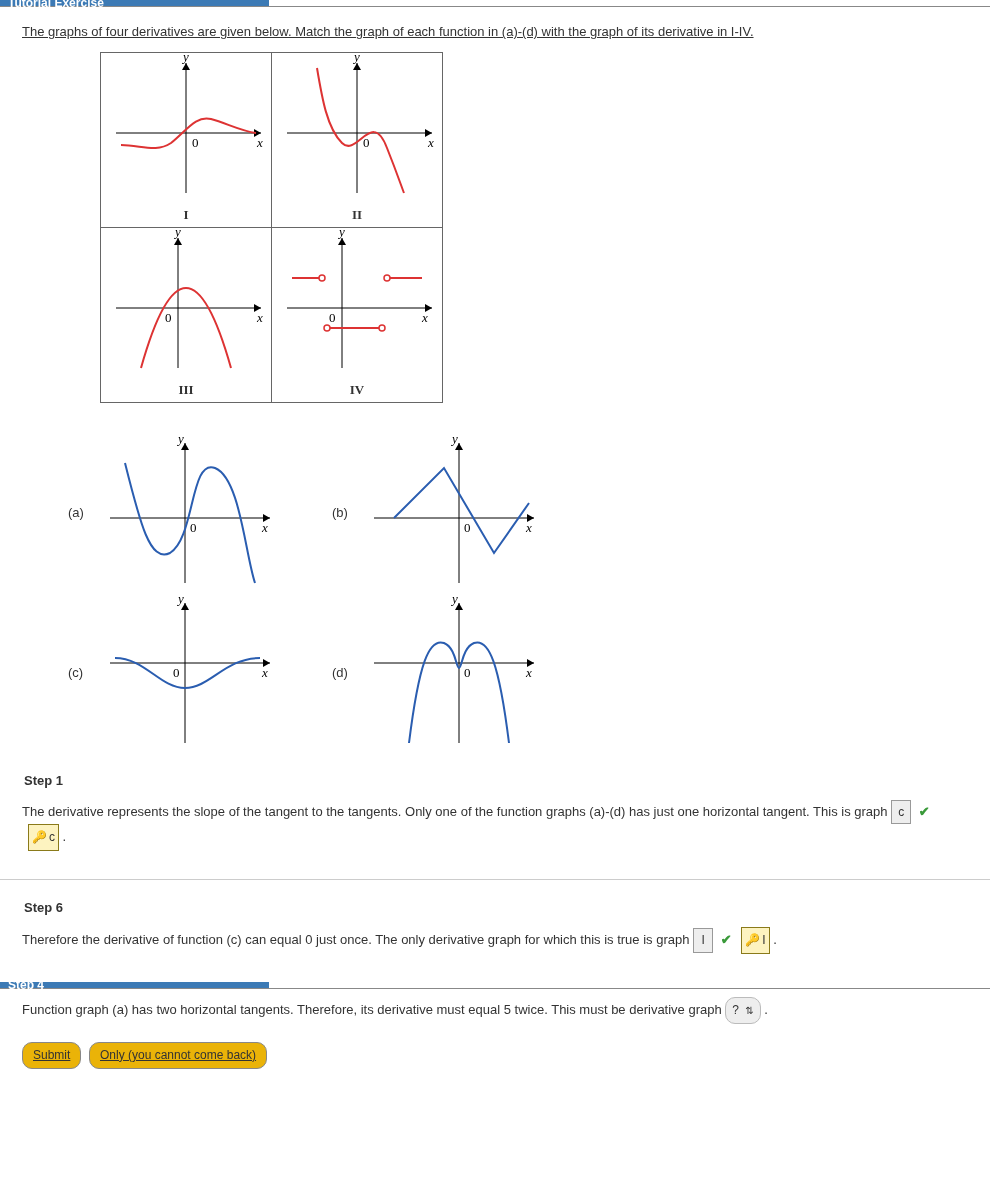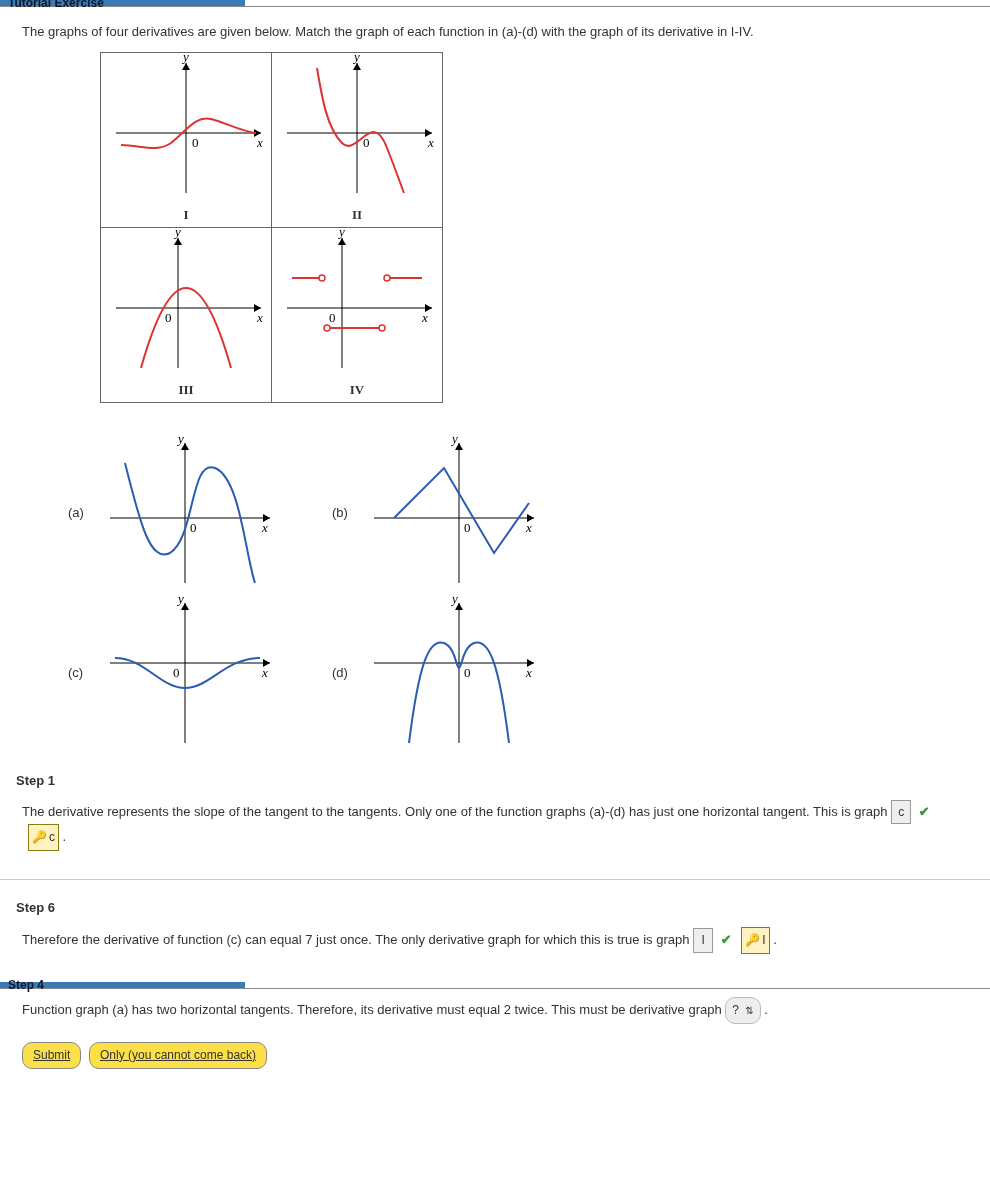--- a/index.html
+++ b/index.html
@@ -6,41 +6,42 @@
     margin: 0;
     padding: 0;
     font-family: Verdana, Arial, sans-serif;
     font-size: 13px;
     color: #333;
     background: #fff;
     width: 990px;
   }
   .section-header {
     background: #3c7ab5;
-    color: #0f172a;
+    color: #ffffff;
     font-weight: bold;
     padding: 3px 8px;
     font-size: 12px;
     display: inline-block;
-    width: 245px;
+    width: 269px;
     box-sizing: border-box;
   }
   .section-bar {
     border-bottom: 1px solid #888;
     line-height: 0;
   }
   .body-pad {
     padding: 15px 22px 10px 22px;
     line-height: 1.5;
+    text-decoration: underline;
   }
   .step-title {
     font-weight: bold;
     font-size: 13px;
     margin: 20px 0 4px 0;
-    padding-left: 16px;
+    padding-left: 24px;
   }
   .step-body {
     padding: 8px 22px 10px 22px;
     line-height: 1.9;
   }
   .ans-box {
     display: inline-block;
     border: 1px solid #999;
     background: #eee;
     padding: 0 4px;
@@ -75,21 +76,21 @@
     border-radius: 10px;
     background: #eee;
     padding: 1px 6px;
     font-size: 12px;
     vertical-align: middle;
   }
   .btn {
     display: inline-block;
     border: 1px solid #888;
     border-radius: 10px;
-    background: #fde047;
+    background: #eab308;
     padding: 1px 10px;
     font-size: 12px;
     text-decoration: underline;
     cursor: pointer;
     margin-right: 4px;
   }
   .spacer-line {
     border-top: 1px solid #ccc;
     margin: 18px 0 0 0;
   }
@@ -273,34 +274,34 @@
   <span class="ans-box">c</span>
   <span class="check">✔</span>
   <span class="key-box"><span class="keyicon">🔑</span><span>c</span></span>
   <span>.</span>
 </div>
 
 <div class="spacer-line"></div>
 
 <div class="step-title">Step 6</div>
 <div class="step-body">
-  <span>Therefore the derivative of function (c) can equal 7 just once. The only derivative graph for which this is true is graph </span>
+  <span>Therefore the derivative of function (c) can equal 0 just once. The only derivative graph for which this is true is graph </span>
   <span class="ans-box">I</span>
   <span class="check">✔</span>
   <span class="key-box"><span class="keyicon">🔑</span><span>I</span></span>
   <span>.</span>
 </div>
 
 <div style="height:18px;"></div>
 
 <div class="section-bar">
   <span class="section-header">Step 4</span>
 </div>
 <div class="step-body">
-  <span>Function graph (a) has two horizontal tangents. Therefore, its derivative must equal 2 twice. This must be derivative graph </span>
+  <span>Function graph (a) has two horizontal tangents. Therefore, its derivative must equal 5 twice. This must be derivative graph </span>
   <span class="dropdown-pill">
     <span>?</span>
     <span style="font-size:10px;">&nbsp;⇅</span>
   </span>
   <span>.</span>
   <div style="height:18px;"></div>
   <span class="btn">Submit</span>
   <span class="btn">Only (you cannot come back)</span>
 </div>
 

